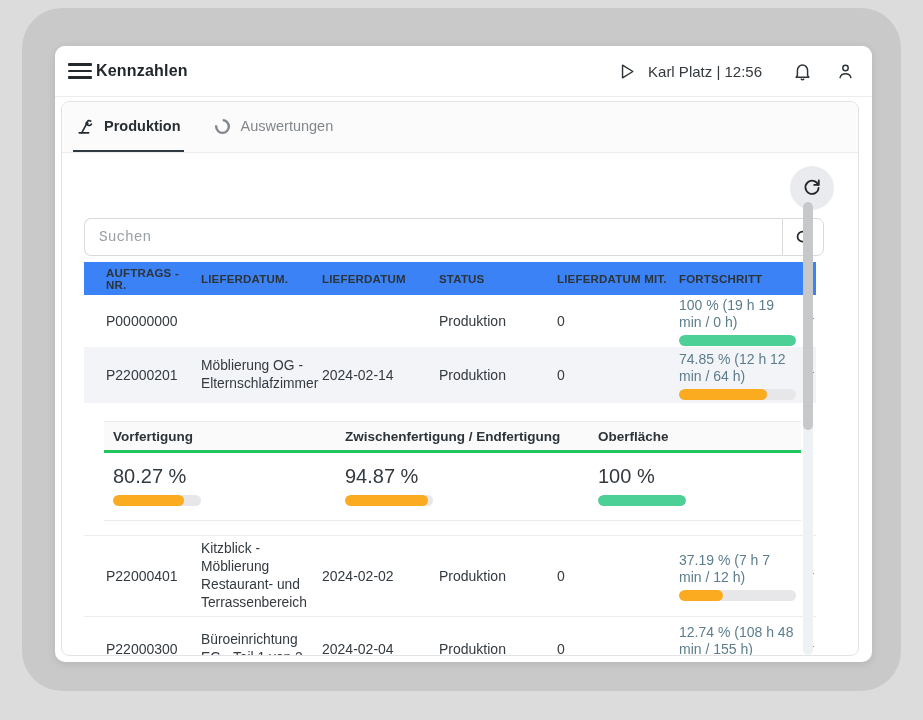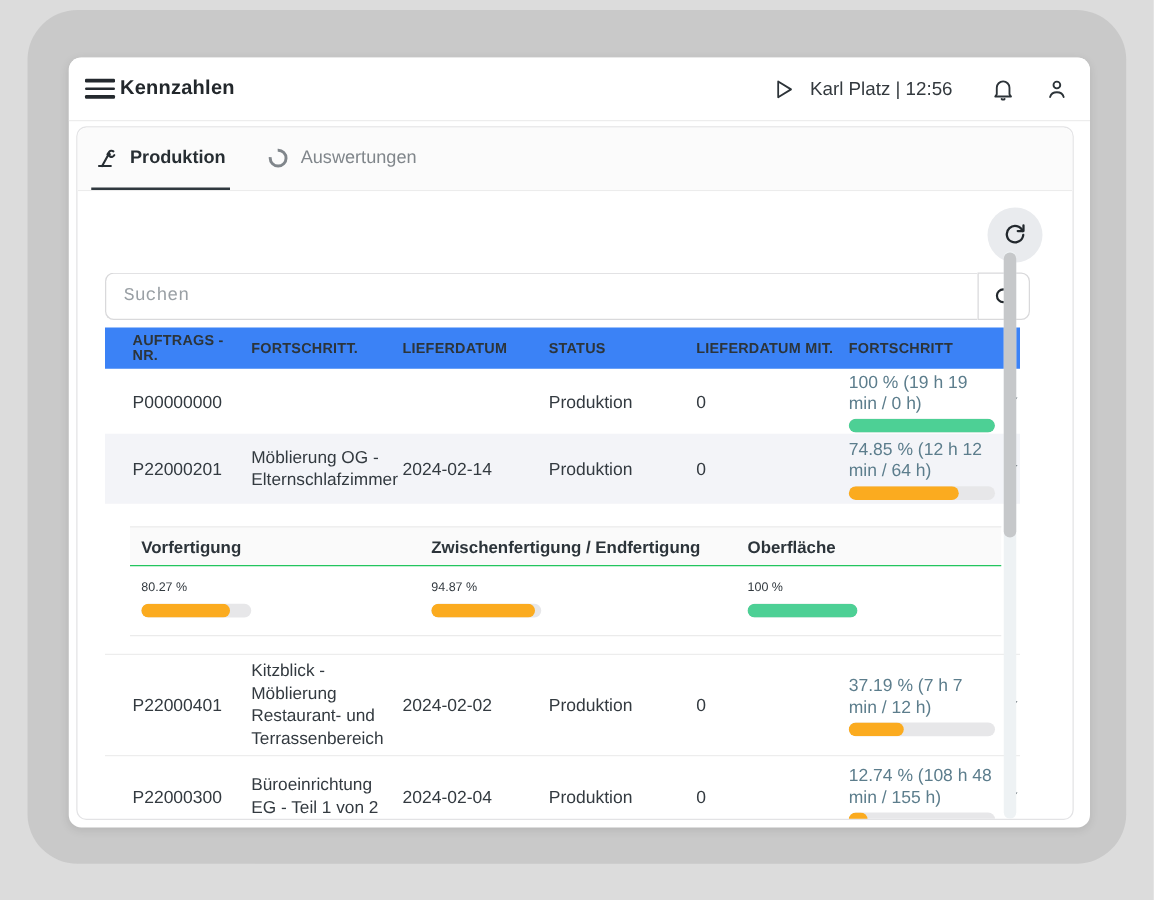--- a/index.html
+++ b/index.html
@@ -71,25 +71,25 @@
   .bar { width:117px; height:11px; border-radius:6px; background:#e7e7e9; overflow:hidden; }
   .fill { height:100%; border-radius:6px; }
   .chev { width:0; height:0; border-left:5.5px solid transparent; border-right:5.5px solid transparent;
           border-top:6.5px solid #3c4a52; margin-left:6px; cursor:pointer; }
 
   .rowsep { border-bottom:1px solid #ededed; }
 
   
   .subwrap { margin:18px 15px 14px 20px; }
   .sub-head, .sub-body { display:grid; grid-template-columns:232px 253px 1fr; }
-  .sub-head { background:#fafafa; border-top:1px solid #ebebeb; border-bottom:1px solid #22c55e;
+  .sub-head { background:#fafafa; border-top:1px solid #ebebeb; border-bottom:3px solid #22c55e;
               height:32px; align-items:center; font-size:13.5px; font-weight:700; color:#2c343a; }
   .sub-head > div, .sub-body > div { padding-left:9px; }
   .sub-body { border-bottom:1px solid #ebebeb; padding:12px 0 14px 0; }
-  .sub-val { font-size:10px; color:#333a40; margin-bottom:7px; }
+  .sub-val { font-size:20px; color:#333a40; margin-bottom:7px; }
   .sub-bar { width:88px; height:11px; border-radius:6px; background:#e7e7e9; overflow:hidden; }
 
   
   .sb-track { position:absolute; top:99px; right:45px; width:10px; height:454px;
               background:#eef2f4; border-radius:5px; }
   .sb-thumb { position:absolute; top:1px; left:0; width:10px; height:228px;
               background:#c6c8ca; border-radius:5px; cursor:pointer; }
 </style>
 </head>
 <body>
@@ -172,21 +172,21 @@
             <circle cx="11" cy="11" r="5.8"></circle>
               <path d="M15.6 15.6L20 20" stroke-linecap="round"></path>
           </svg>
         </button>
       </div>
 
       <div class="table">
 
         <div class="thead">
           <div class="c1pad">AUFTRAGS - NR.</div>
-          <div>FORTSCHRITT.</div>
+          <div>LIEFERDATUM.</div>
           <div>LIEFERDATUM</div>
           <div>STATUS</div>
           <div>LIEFERDATUM MIT.</div>
           <div>FORTSCHRITT</div>
         </div>
 
         <div class="trow r1">
           <div class="c c1pad">P00000000</div>
           <div class="c c-bez"></div>
           <div class="c"></div>

